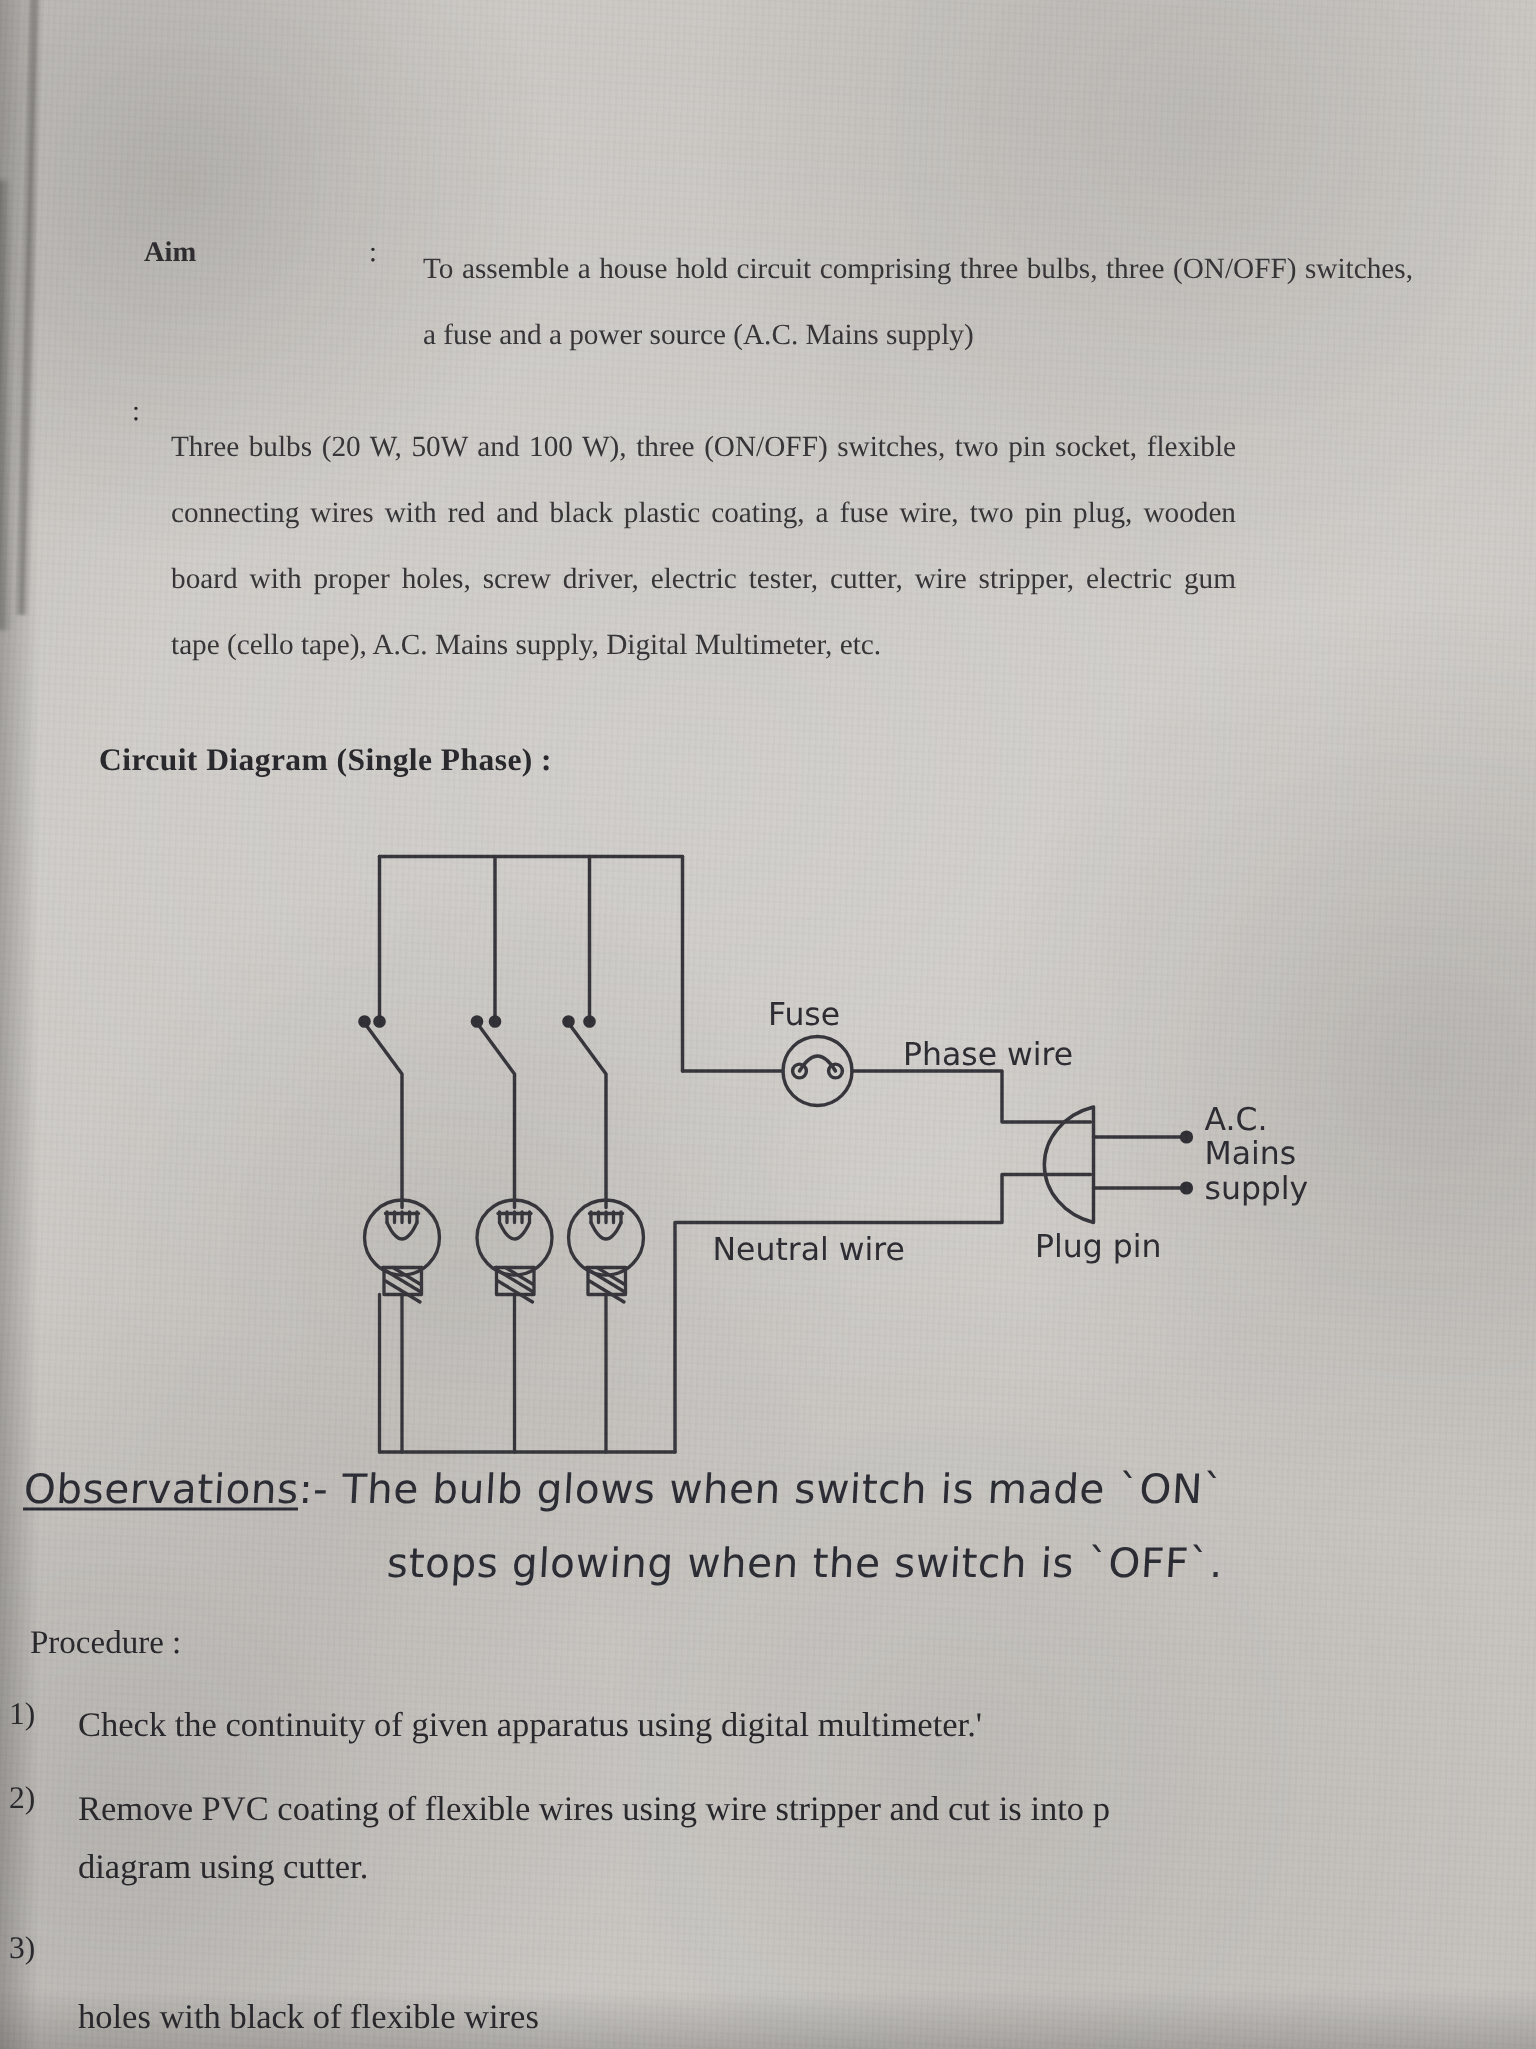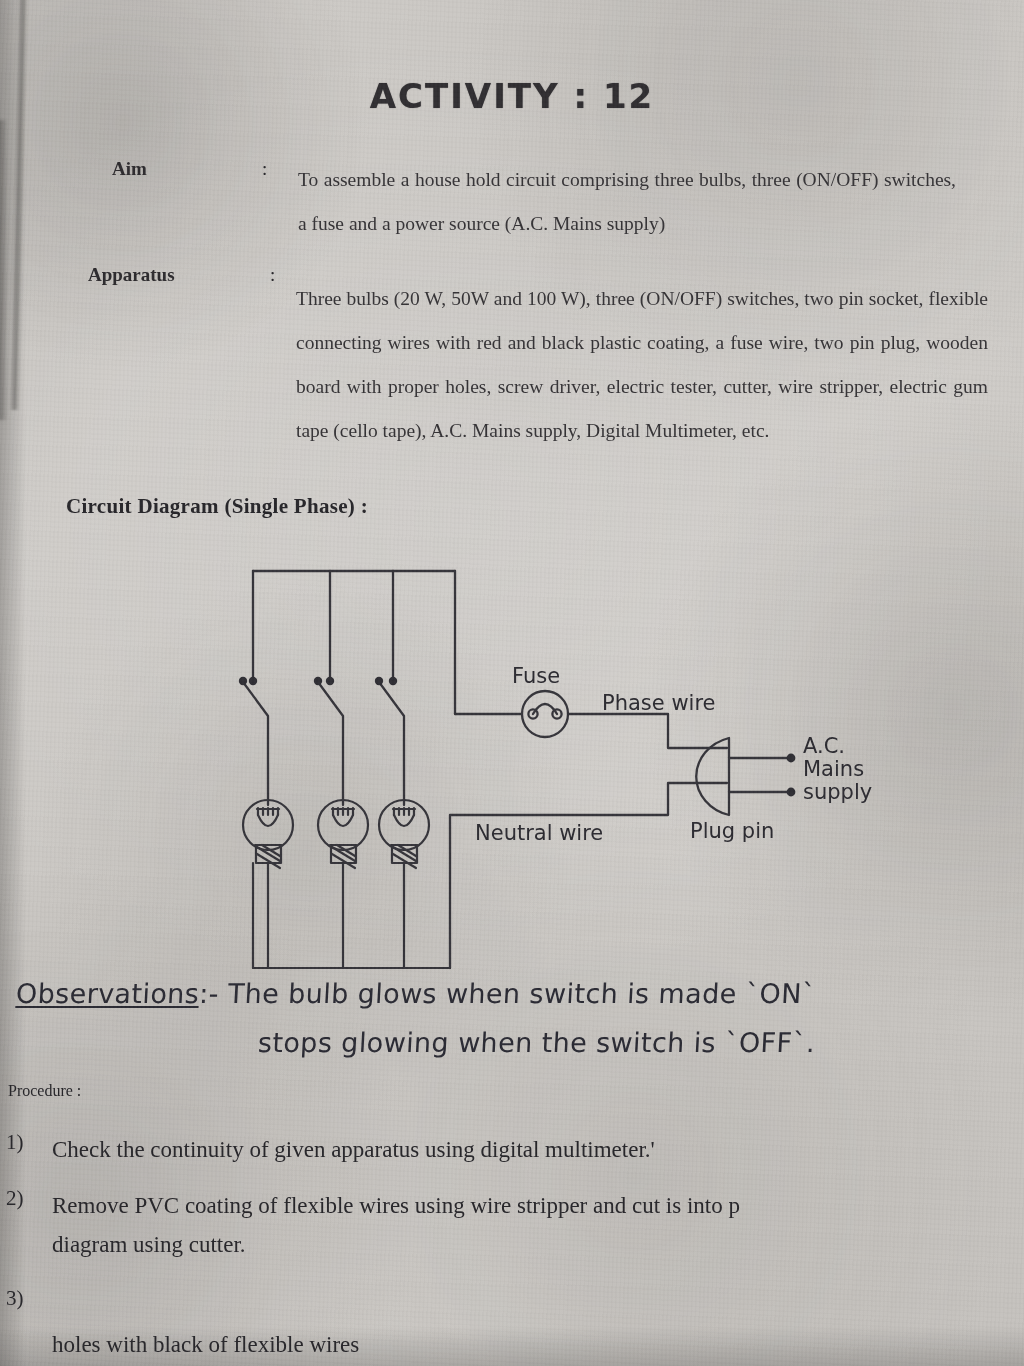--- a/index.html
+++ b/index.html
@@ -89,21 +89,21 @@
   }
   .colon { flex: 0 0 auto; font-size: 19px; }
   .bodytxt {
     font-size: 19.5px;
     line-height: 44px;
     text-align: justify;
     color: #353336;
   }
 
   #aimblock { top: 158px; left: 96px; width: 860px; }
-  #aimblock .lbl { width: 150px; margin-left: 16px; }
+  #aimblock .lbl { width: 150px; }
   #aimblock .colon { width: 36px; }
   #aimblock .bodytxt { width: 660px; }
 
   #appblock { top: 264px; left: 88px; width: 900px; }
   #appblock .lbl { width: 182px; }
   #appblock .colon { width: 26px; }
   #appblock .bodytxt { width: 710px; margin-top: 13px; }
 
   #cdheading {
     top: 494px; left: 66px;
@@ -123,21 +123,21 @@
   }
   #obs-line1 { top: 978px; left: 16px; white-space: nowrap; }
   #obs-line2 { top: 1027px; left: 258px; white-space: nowrap; }
   #obs-word {
     text-decoration: underline;
     text-underline-offset: 3px;
     text-decoration-thickness: 1.6px;
   }
 
   
-  #proc-h { top: 1082px; left: 8px; font-size: 16px; font-weight: normal; }
+  #proc-h { top: 1082px; left: 20px; font-size: 22px; font-weight: normal; }
   .step { position: absolute; display: flex; }
   .step-n { flex: 0 0 auto; width: 46px; font-size: 21px; }
   .step-t { font-size: 23px; line-height: 39px; text-align: justify; }
 
   #step1 { top: 1130px; left: 6px; width: 1010px; }
   #step1 .step-t { width: 900px; }
   #step2 { top: 1186px; left: 6px; width: 1060px; }
   #step2 .step-t { width: 1010px; }
   #step3 { top: 1286px; left: 6px; width: 1080px; }
   #step3 .step-t { width: 1030px; }
@@ -147,30 +147,28 @@
 
 <div id="page">
 
   <div class="layer">
     <div class="crease"></div>
     <div class="crease2"></div>
     <div class="edgeshadow-l"></div>
     <div class="edgeshadow-b"></div>
   </div>
 
-  <div class="txt" id="title">ACTIVITY : 12</div>
 
   <div class="lblock" id="aimblock">
     <div class="lbl">Aim</div>
     <div class="colon">:</div>
     <div class="bodytxt">To assemble a house hold circuit comprising three bulbs, three (ON/OFF) switches, a fuse and a power source (A.C. Mains supply)</div>
   </div>
 
   <div class="lblock" id="appblock">
-    <div class="lbl">Apparatus</div>
     <div class="colon">:</div>
     <div class="bodytxt">Three bulbs (20 W, 50W and 100 W), three (ON/OFF) switches, two pin socket, flexible connecting wires with red and black plastic coating, a fuse wire, two pin plug, wooden board with proper holes, screw driver, electric tester, cutter, wire stripper, electric gum tape (cello tape), A.C. Mains supply, Digital Multimeter, etc.</div>
   </div>
 
   <div class="txt" id="cdheading">Circuit Diagram (Single Phase) :</div>
 
   <svg id="circuit" viewBox="0 0 1024 470">
     <g stroke="#35343a" stroke-width="2.3" fill="none" stroke-linecap="round" stroke-linejoin="round">
 
       <path d="M253,51 L455,51"></path>

